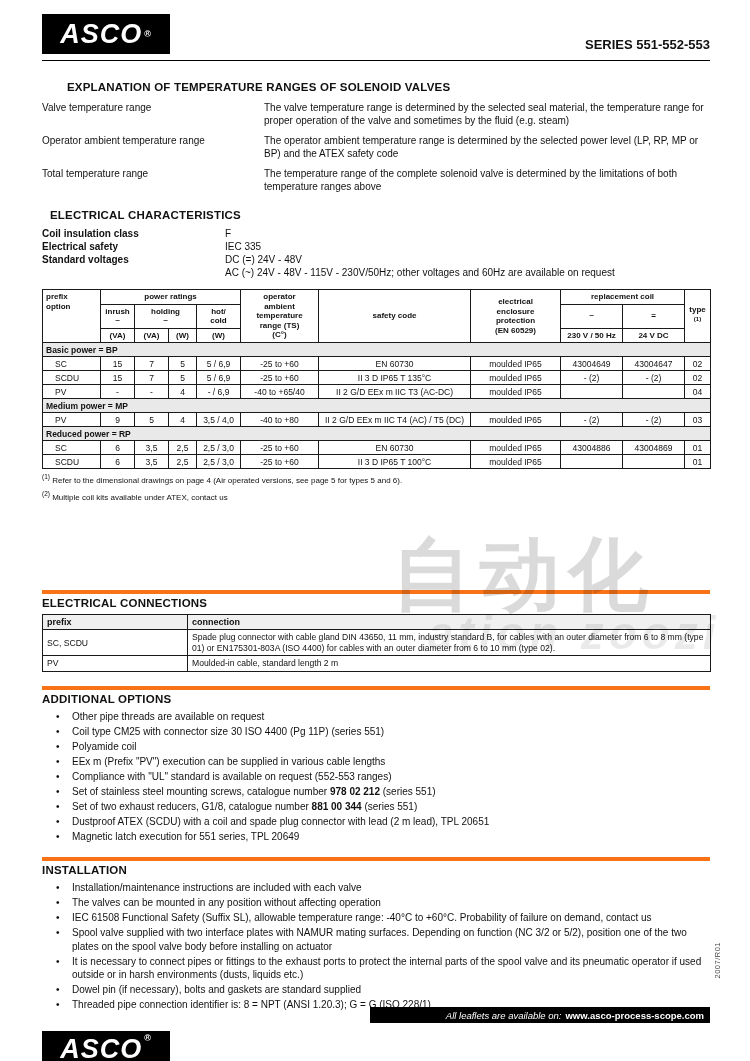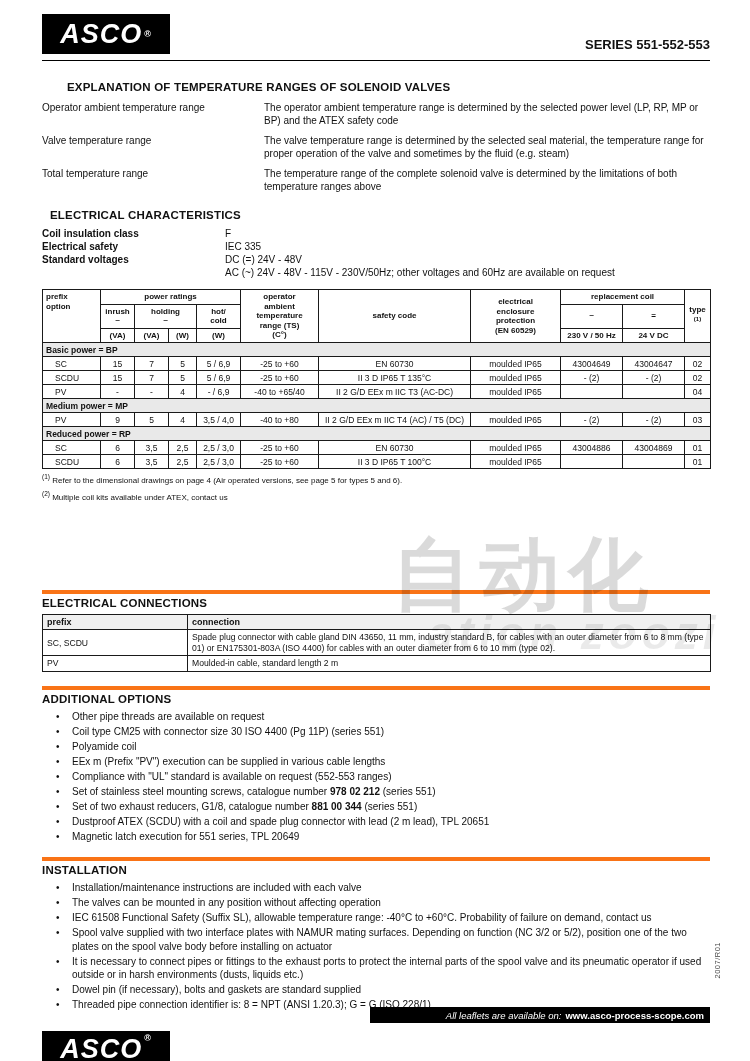--- a/index.html
+++ b/index.html
@@ -89,26 +89,26 @@
       <div class="logo">
         <span>ASCO</span>
           <sup>®</sup>
       </div>
       <div class="series">SERIES 551-552-553</div>
     </div>
 
     <div class="sec">
       <h2 class="mt20 mb8">EXPLANATION OF TEMPERATURE RANGES OF SOLENOID VALVES</h2>
       <div class="defrow">
+        <div class="lbl">Valve temperature range</div>
+        <div class="txt">The valve temperature range is determined by the selected seal material, the temperature range for proper operation of the valve and sometimes by the fluid (e.g. steam)</div>
+      </div>
+      <div class="defrow">
         <div class="lbl">Operator ambient temperature range</div>
         <div class="txt">The operator ambient temperature range is determined by the selected power level (LP, RP, MP or BP) and the ATEX safety code</div>
-      </div>
-      <div class="defrow">
-        <div class="lbl">Valve temperature range</div>
-        <div class="txt">The valve temperature range is determined by the selected seal material, the temperature range for proper operation of the valve and sometimes by the fluid (e.g. steam)</div>
       </div>
       <div class="defrow">
         <div class="lbl">Total temperature range</div>
         <div class="txt">The temperature range of the complete solenoid valve is determined by the limitations of both temperature ranges above</div>
       </div>
     </div>
 
     <div class="sec">
       <h2 class="mt16 mb6">ELECTRICAL CHARACTERISTICS</h2>
       <div class="charrow">

